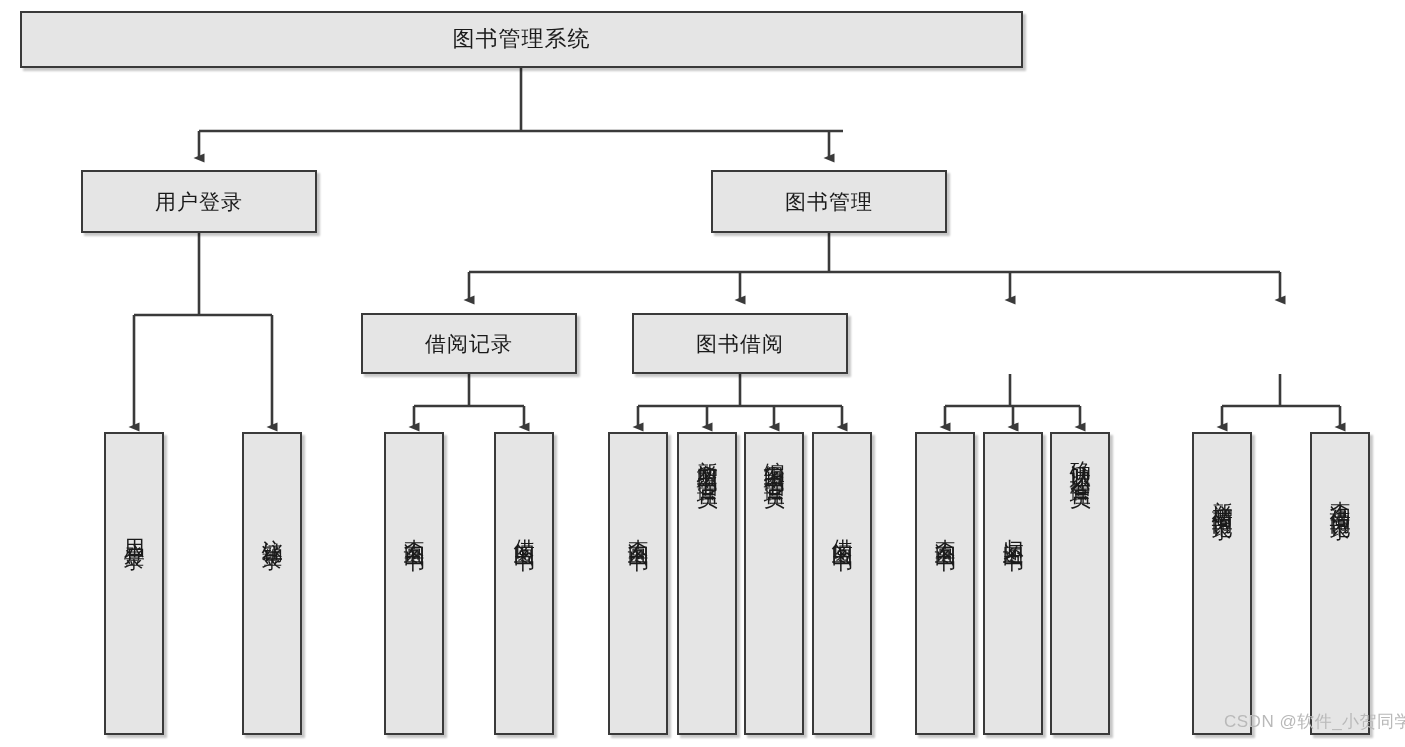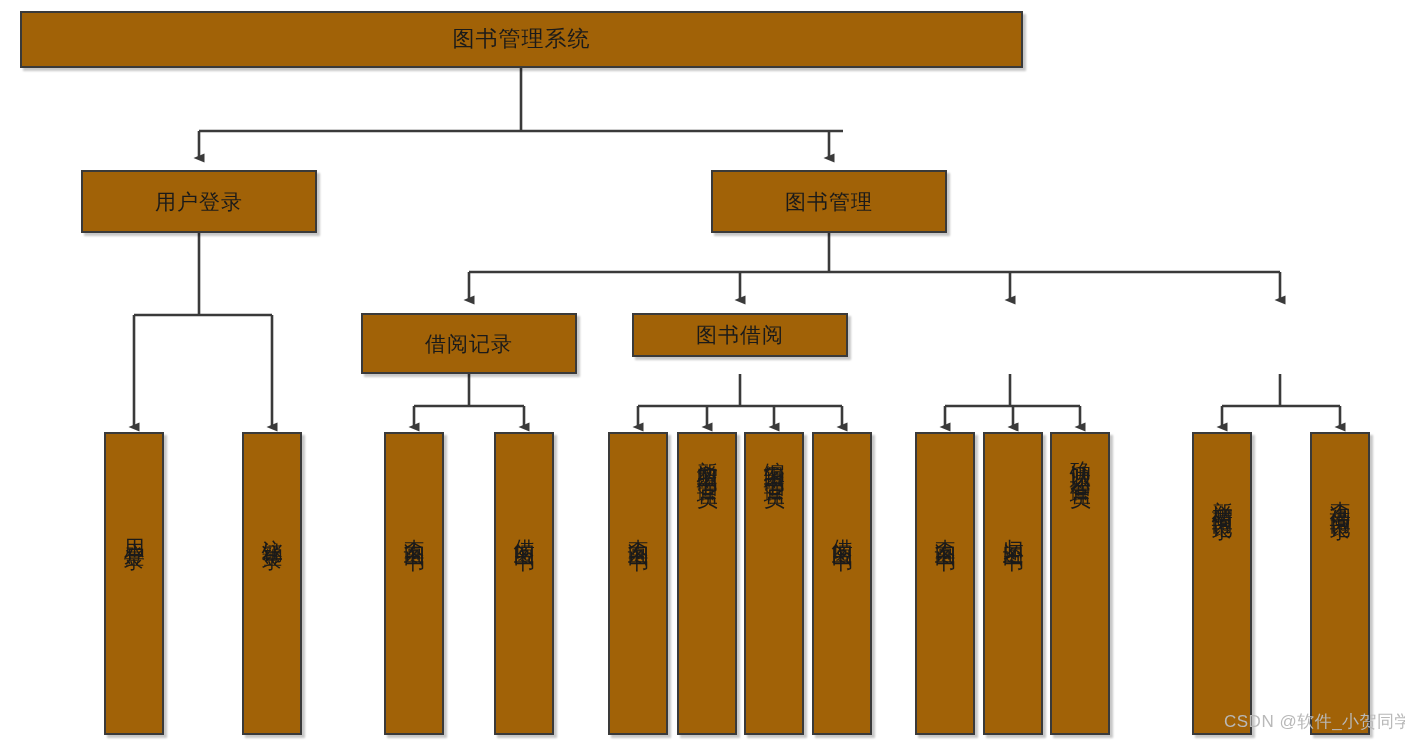--- a/index.html
+++ b/index.html
@@ -10,21 +10,21 @@
     font-family:"Liberation Sans","DejaVu Sans",sans-serif;
     overflow:hidden;
   }
   #canvas{position:relative;width:1405px;height:747px;}
 
   svg#wires{position:absolute;left:0;top:0;width:1405px;height:747px;pointer-events:none;}
 
   .node{
     position:absolute;
     box-sizing:border-box;
-    background:#a16207;
+    background:#e5e5e5;
     border:2px solid #3a3a3a;
     box-shadow:3px 3px 2px rgba(0,0,0,0.22);
     display:flex;
     align-items:center;
     justify-content:center;
     color:#1a1a1a;
   }
   .node.horiz{
     font-size:21px;
     letter-spacing:1px;
@@ -118,21 +118,21 @@
   <div class="node horiz" style="left:81px;top:170px;width:236px;height:63px;">
     <span>用户登录</span>
   </div>
   <div class="node horiz" style="left:711px;top:170px;width:236px;height:63px;">
     <span>图书管理</span>
   </div>
 
   <div class="node horiz" style="left:361px;top:313px;width:216px;height:61px;">
     <span>借阅记录</span>
   </div>
-  <div class="node horiz" style="left:632px;top:313px;width:216px;height:44px;">
+  <div class="node horiz" style="left:632px;top:313px;width:216px;height:61px;">
     <span>图书借阅</span>
   </div>
 
   <div class="node vert" style="left:104px;top:432px;width:60px;height:303px;padding-top:88px;">
     <span class="vtext">用户登录</span>
   </div>
   <div class="node vert" style="left:242px;top:432px;width:60px;height:303px;padding-top:88px;">
     <span class="vtext">注销登录</span>
   </div>
 

